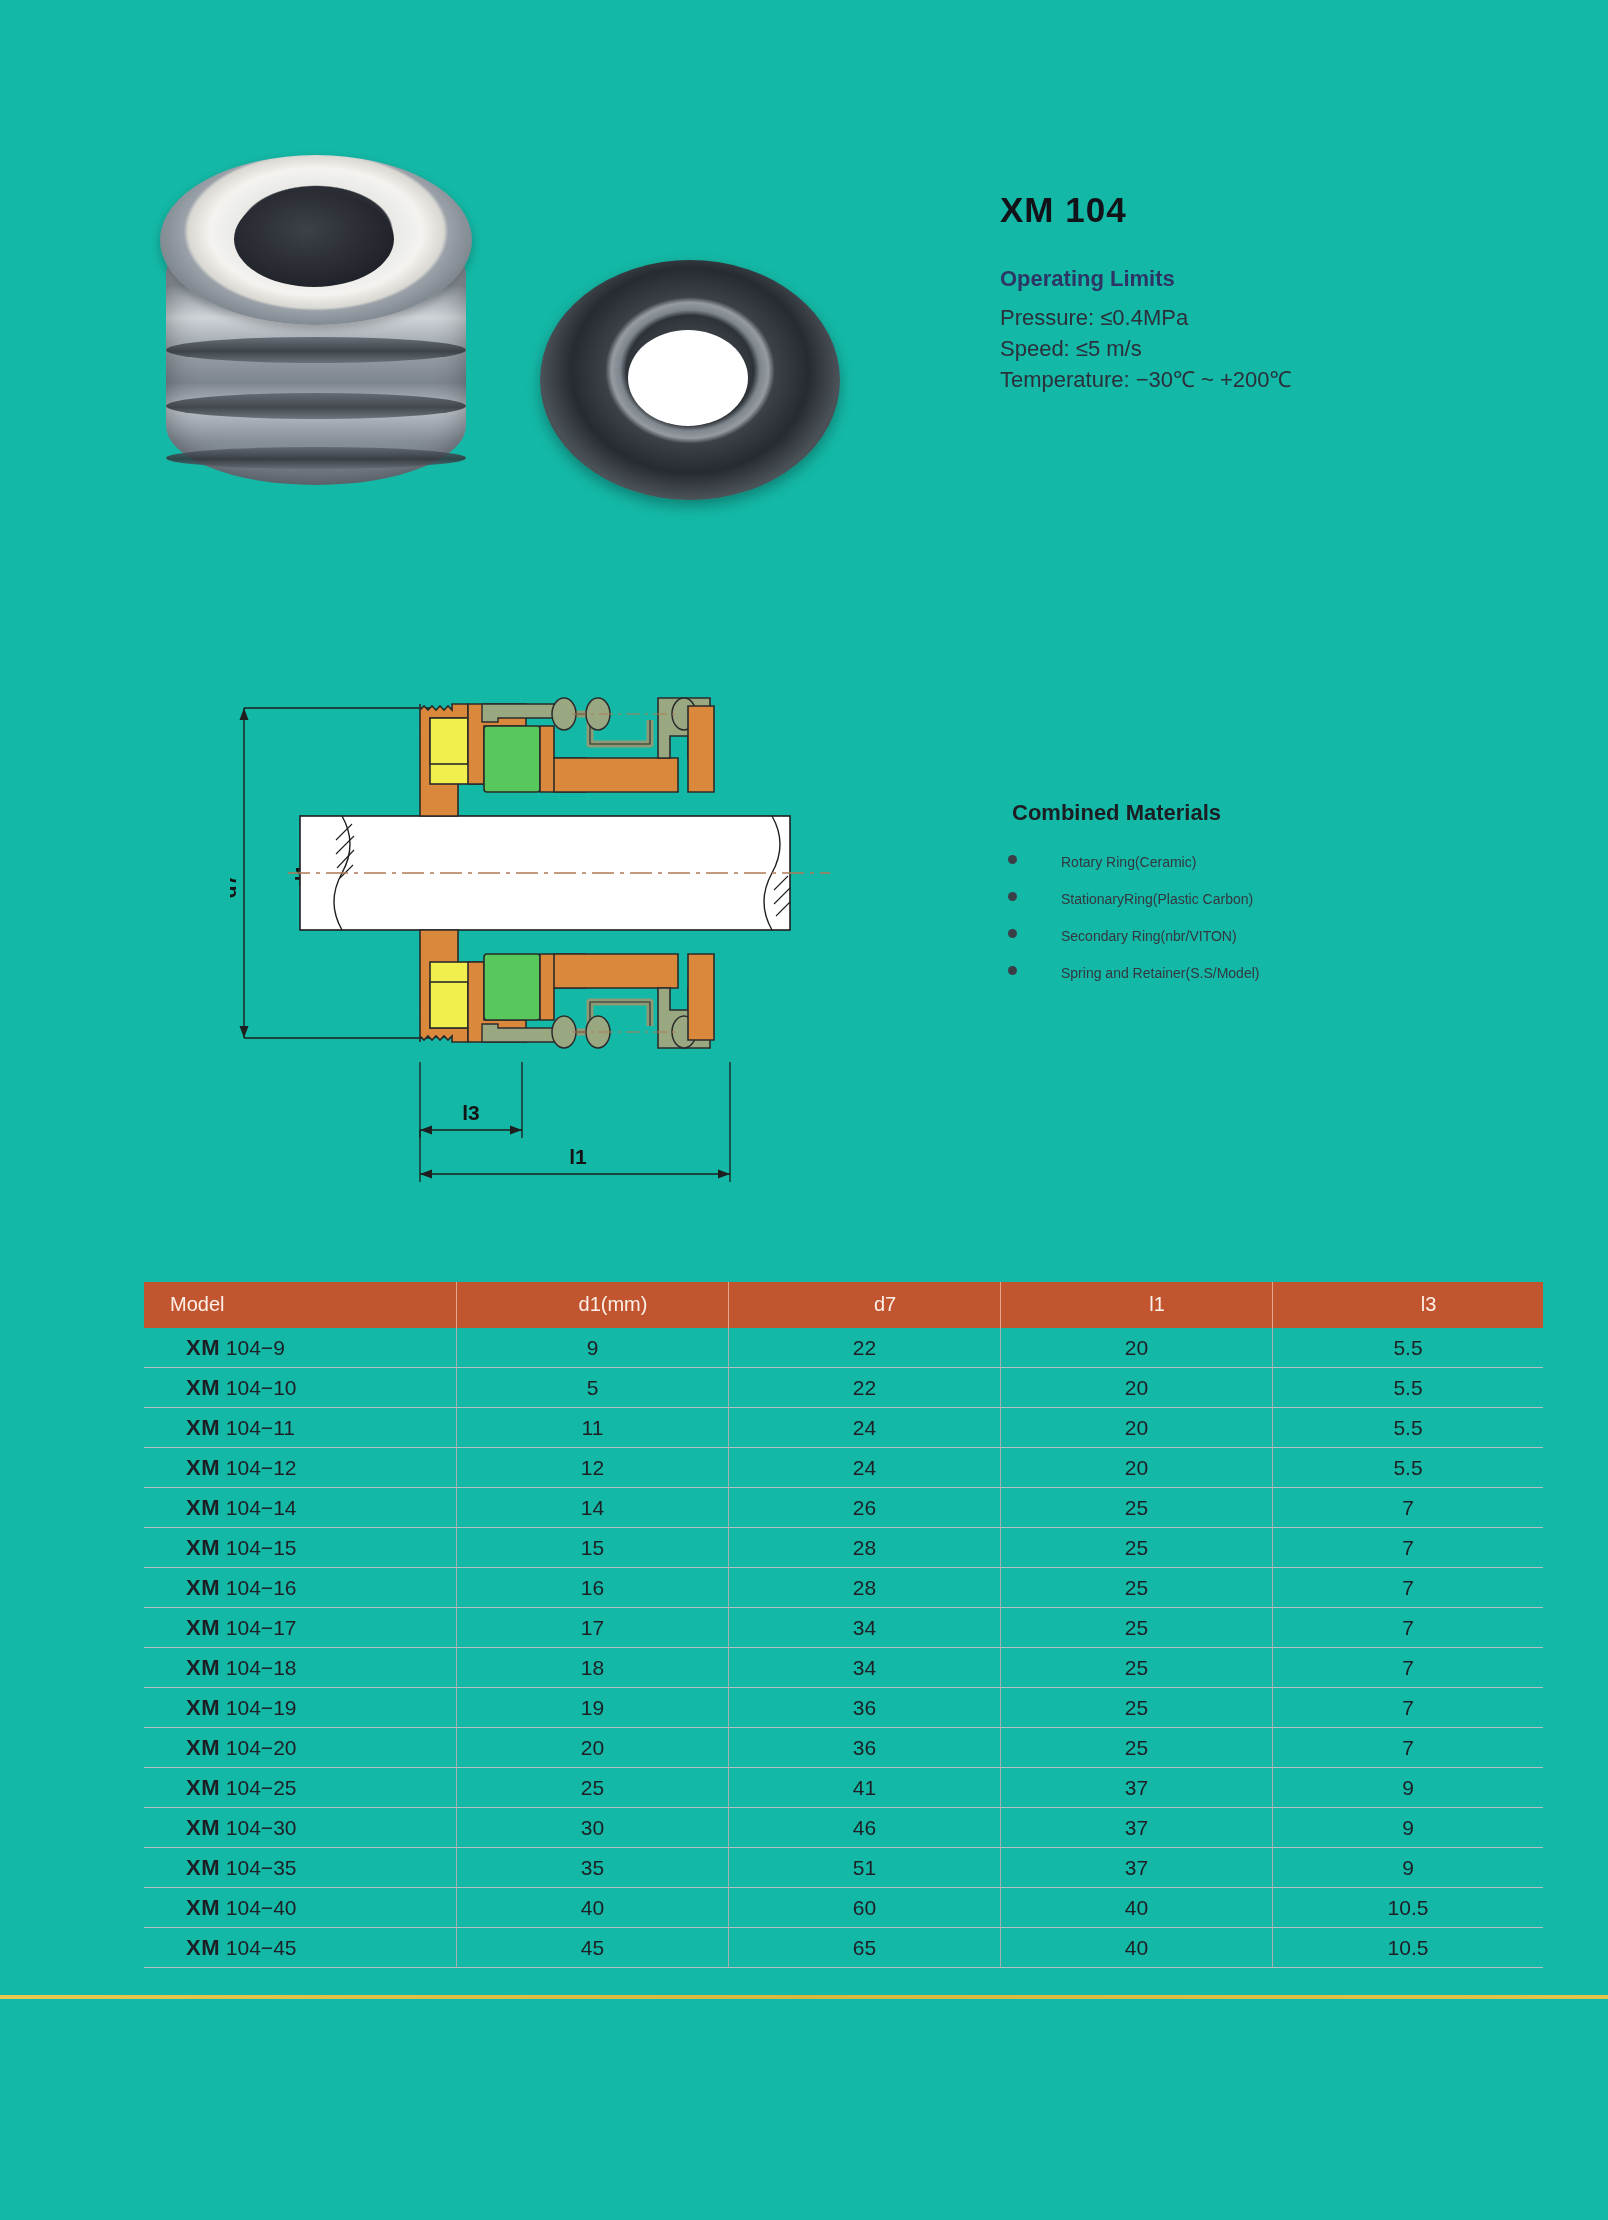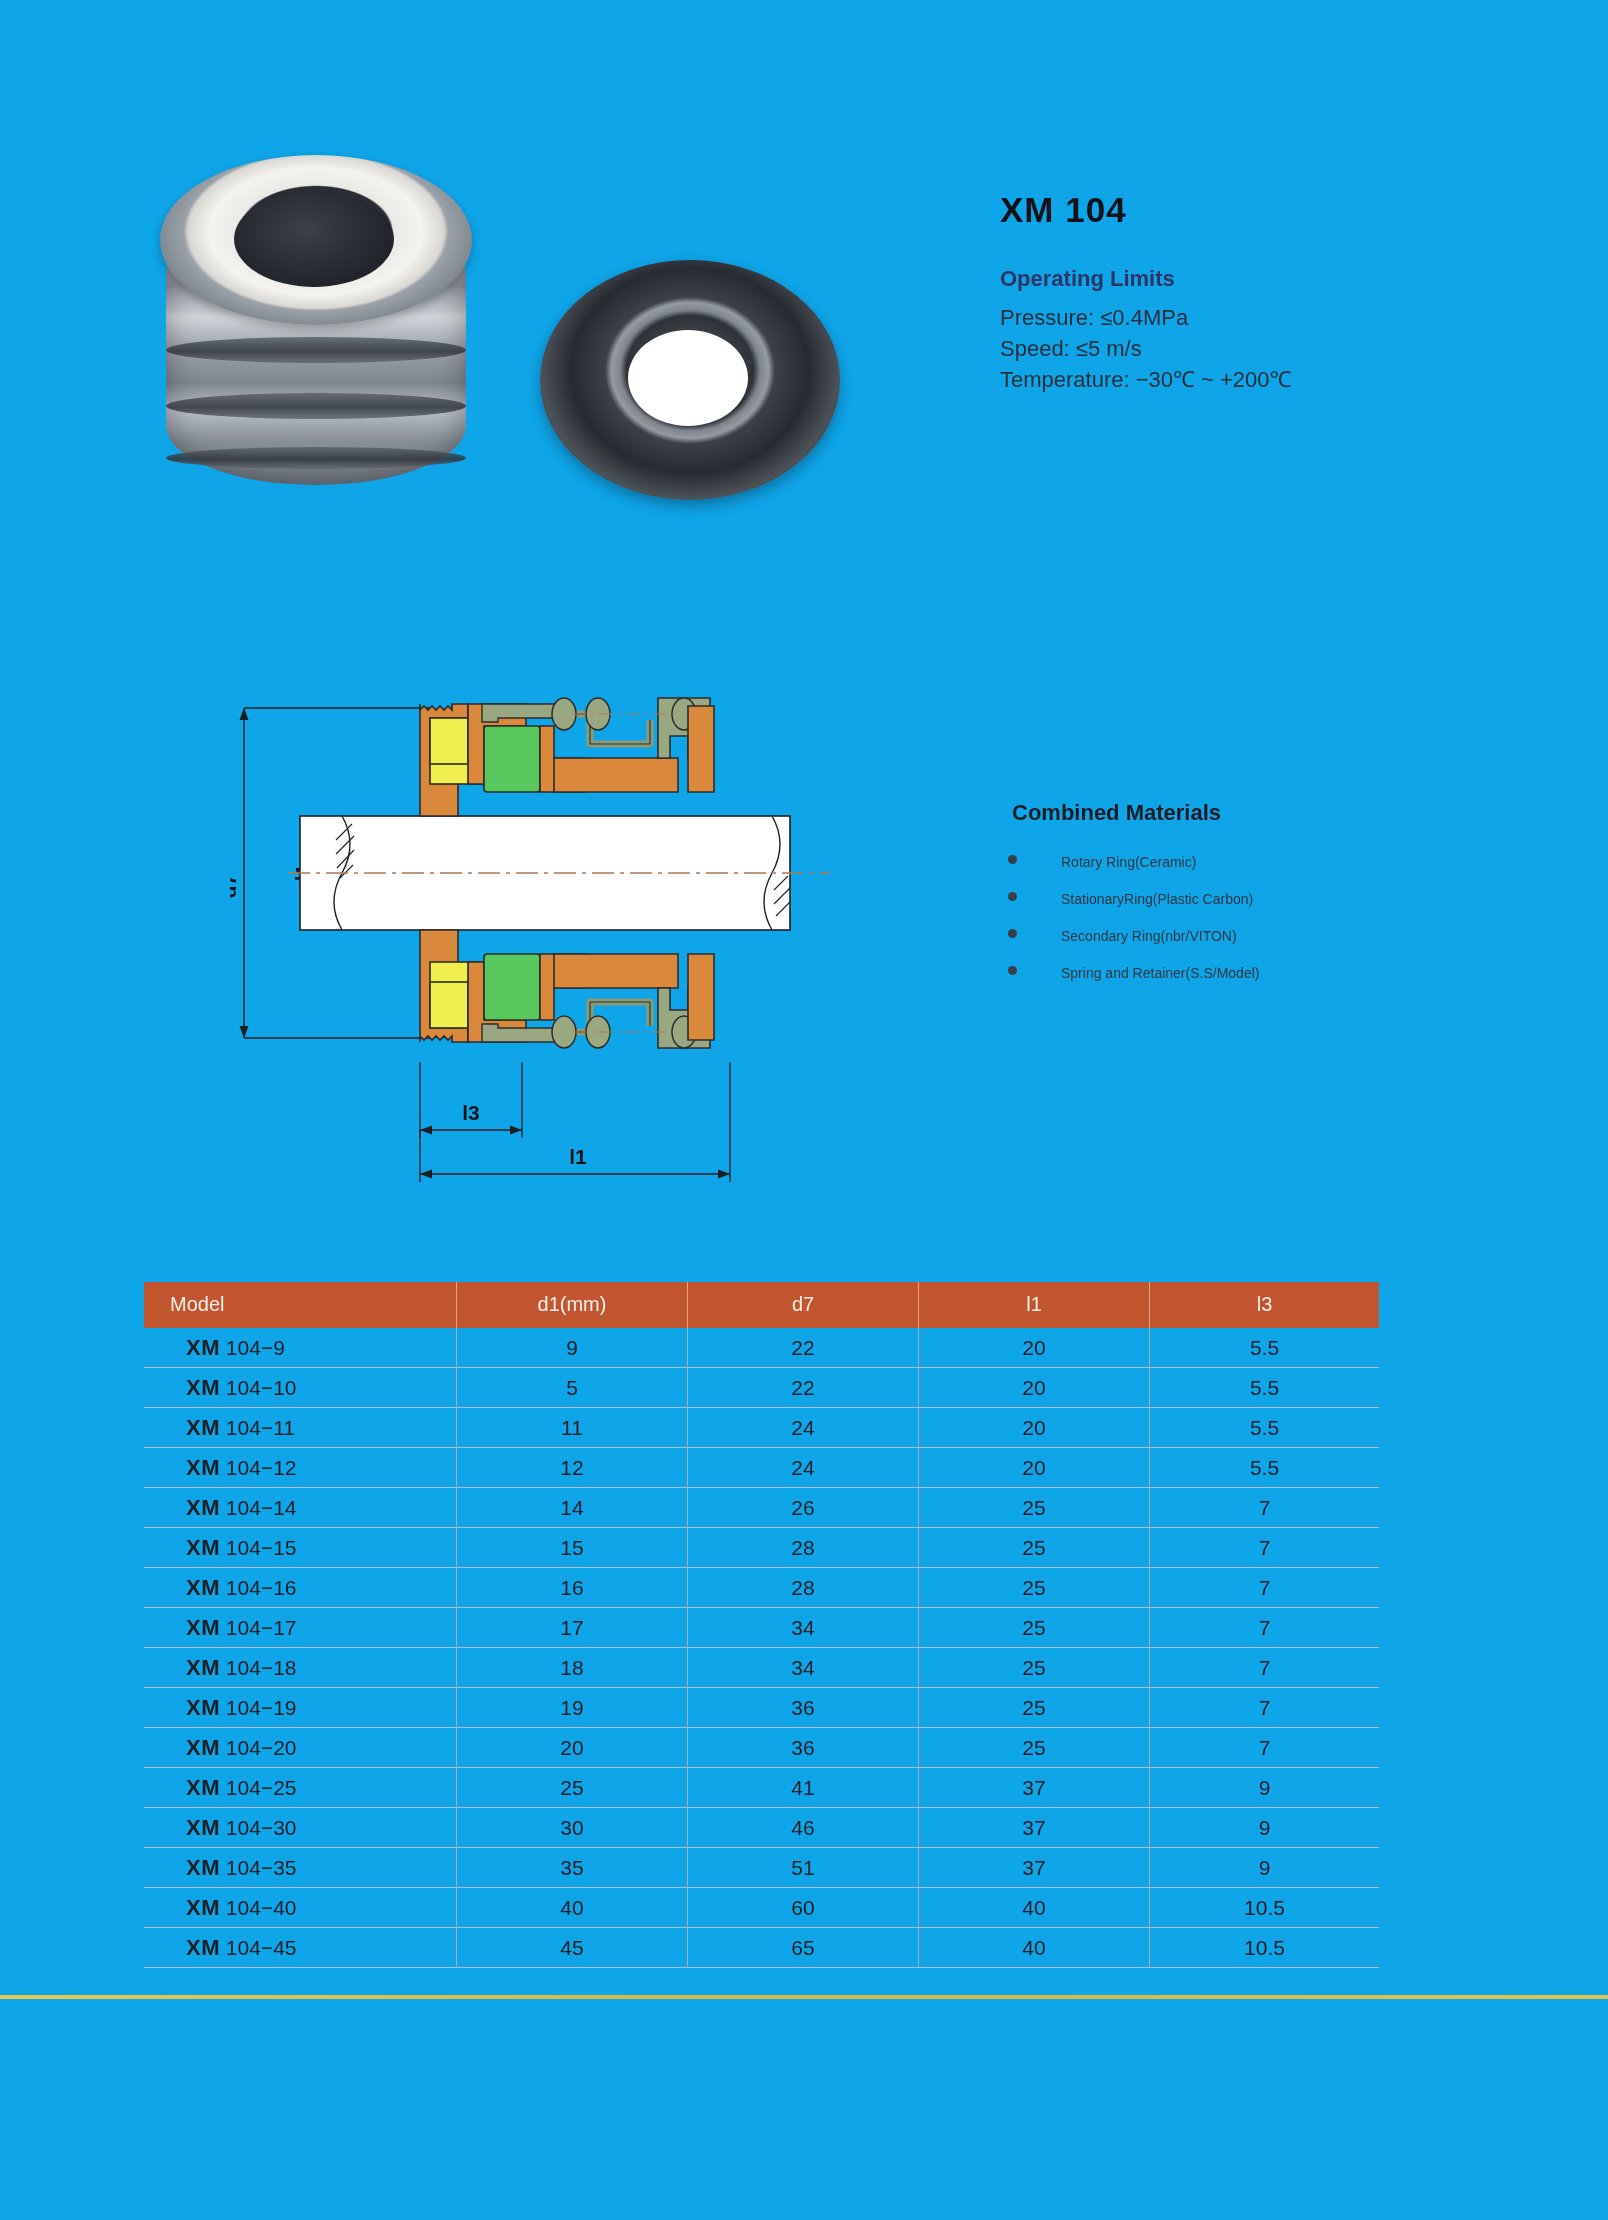--- a/index.html
+++ b/index.html
@@ -11,21 +11,21 @@
     width: 1608px;
     height: 2220px;
     position: relative;
     font-family: "Liberation Sans", sans-serif;
     overflow: hidden;
   }
 
   .page {
     position: absolute;
     inset: 0;
-    background: #0ea5e9;
+    background: #14b8a6;
     text-decoration: underline;
   }
 
   
   .photo-area {
     position: absolute;
     left: 140px;
     top: 110px;
     width: 790px;
     height: 440px;
@@ -202,21 +202,21 @@
     color: #fdf0e9;
     font-size: 20px;
     font-weight: normal;
     padding: 11px 0 12px 0;
     border-right: 1px solid #d9apparent;
   }
   .spec-table th.th-model {
     text-align: left;
     padding-left: 26px;
   }
-  .spec-table th.th-num { text-align: center; }
+  .spec-table th.th-num { text-align: center; padding-left: 41px; }
   .spec-table th + th { border-left: 1px solid #e3a78e; }
 
   .spec-table td {
     font-size: 21px;
     color: #1d1f24;
     padding: 6.5px 0;
     text-align: center;
     border-bottom: 1px solid #b9bcc0;
     border-right: 1px solid #a9adb2;
   }

